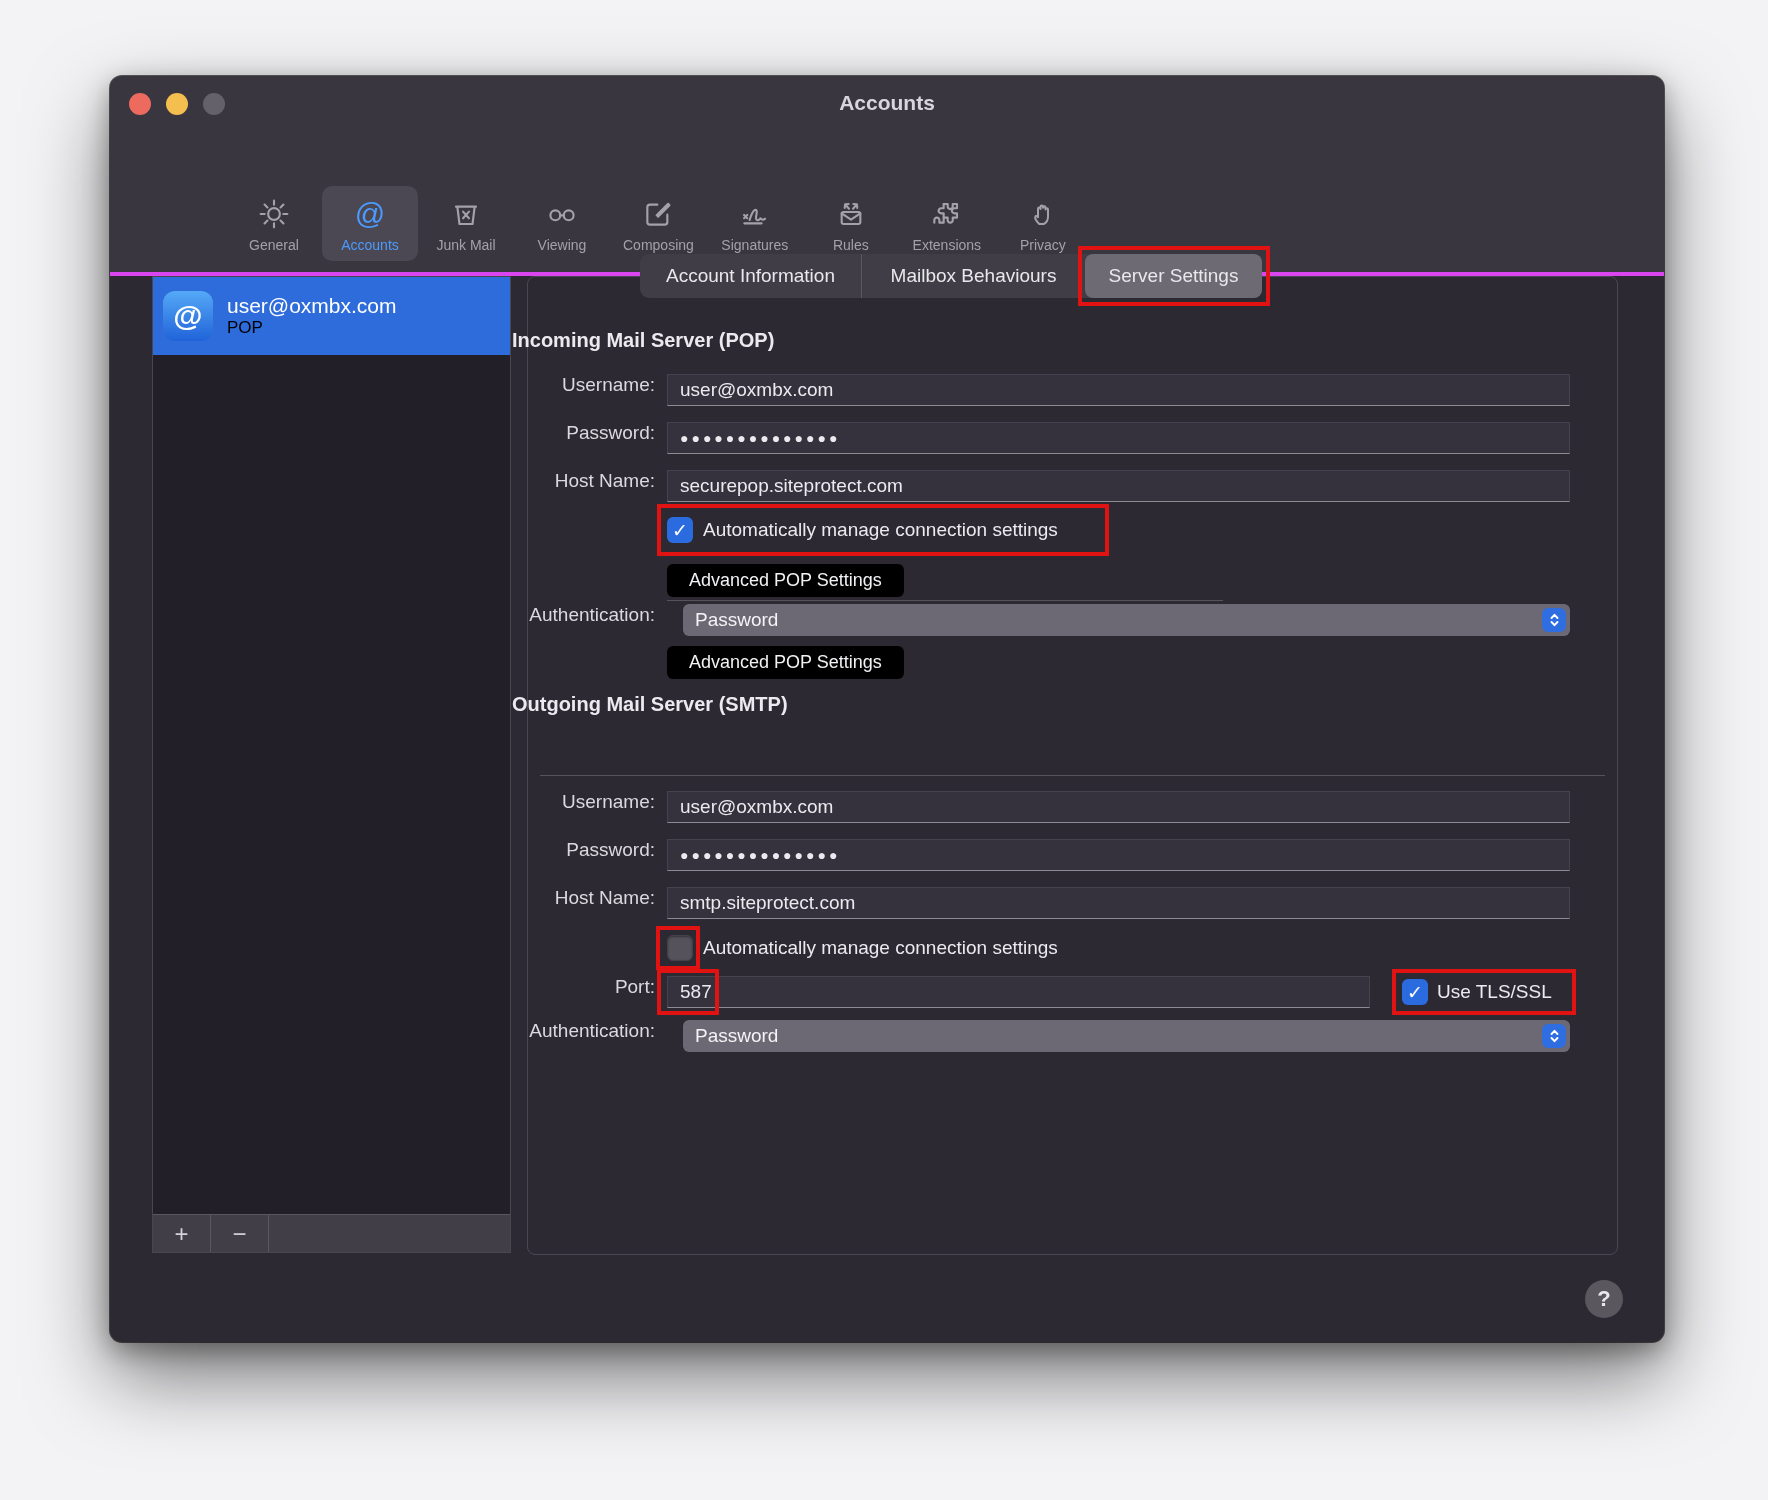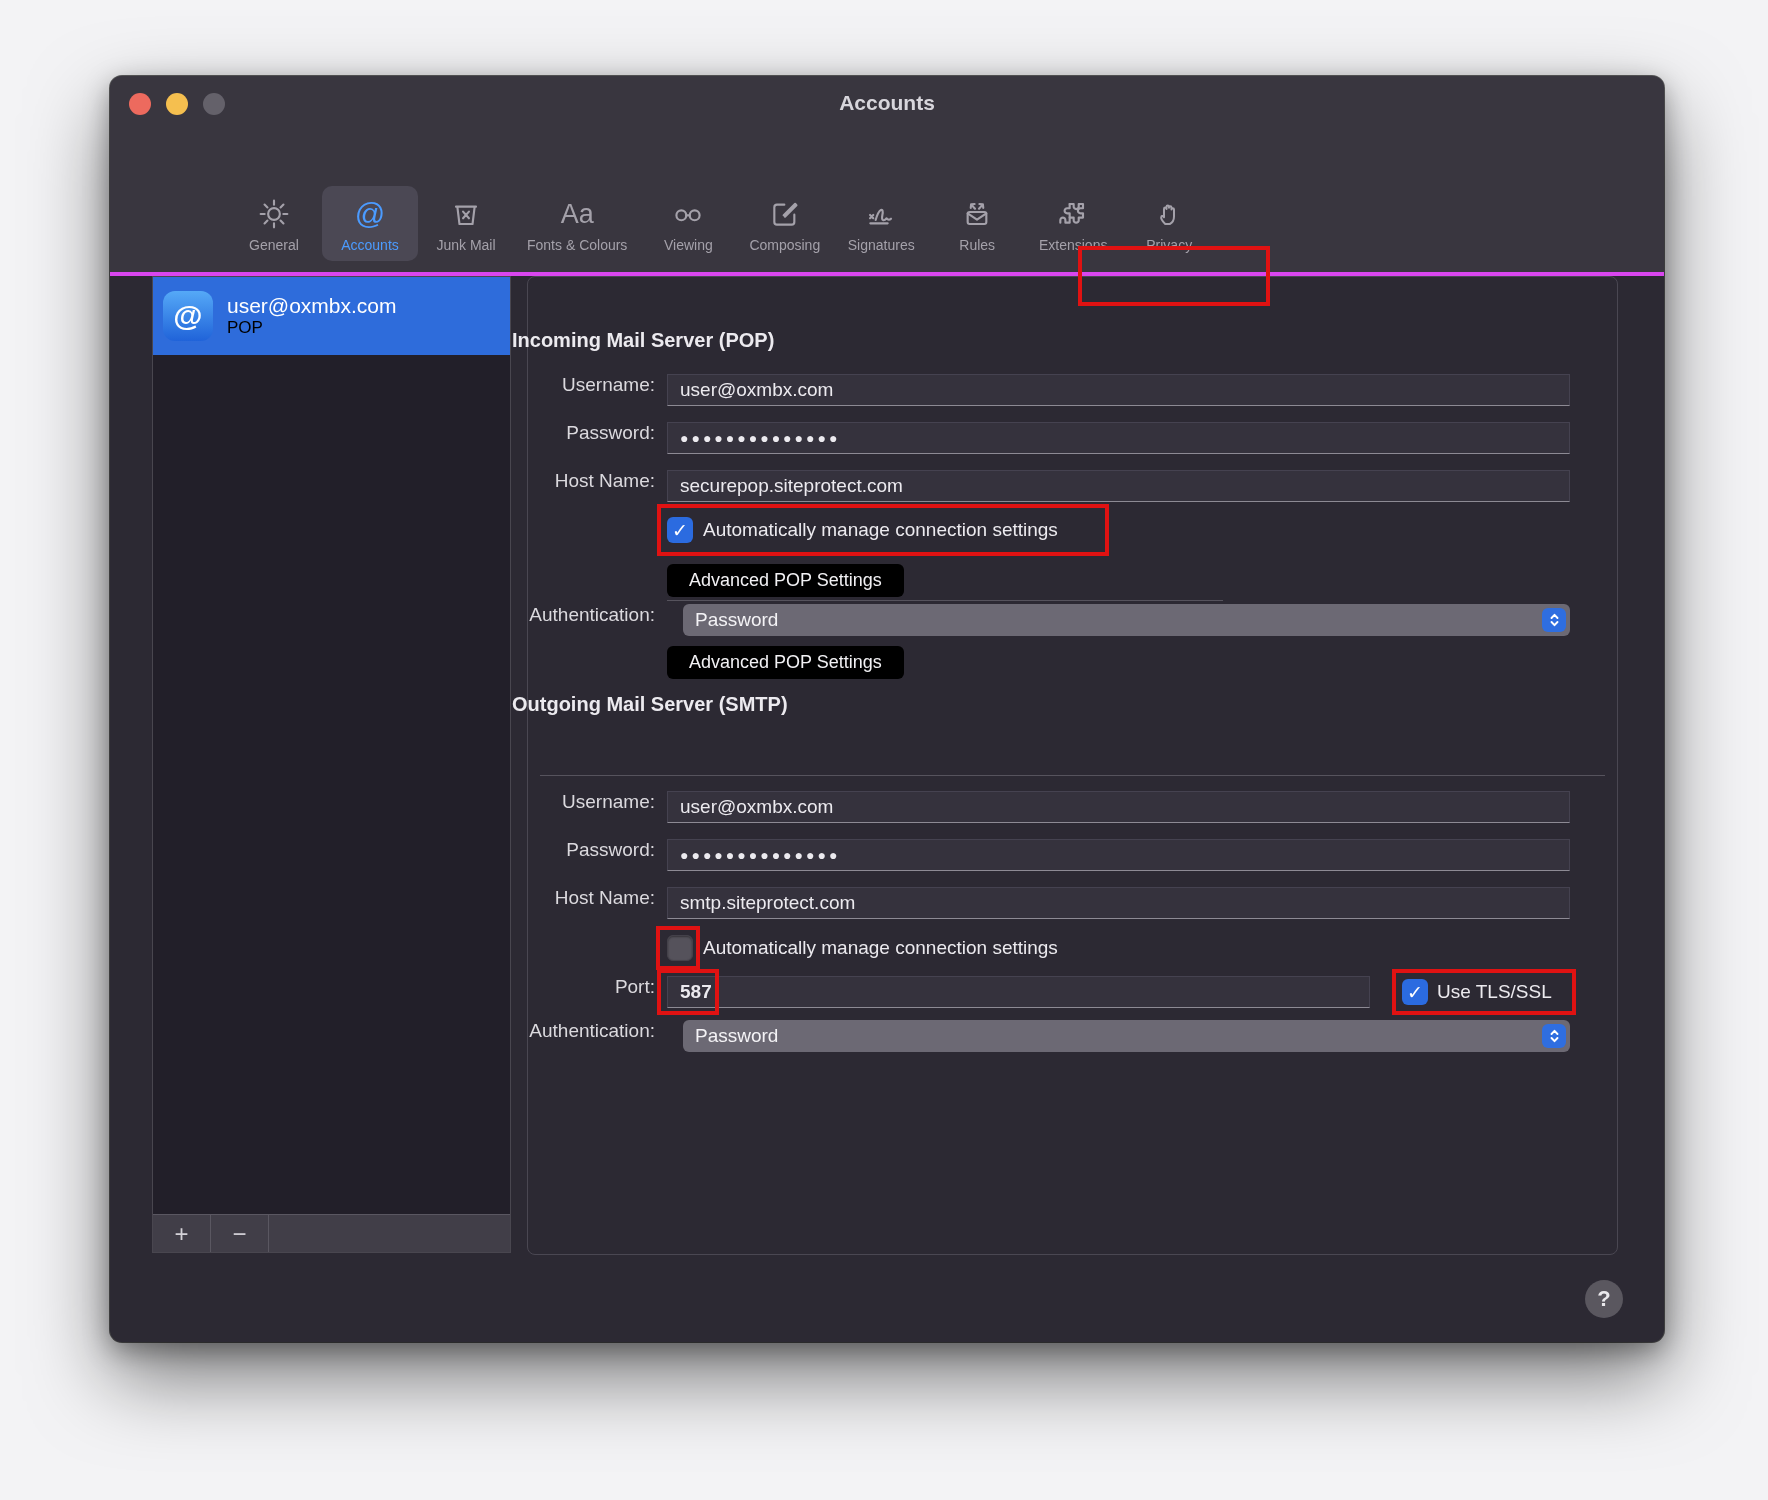--- a/index.html
+++ b/index.html
@@ -161,26 +161,20 @@
       <div class="tb-item">
         <div class="tb-icon">
           <svg width="32" height="32" viewBox="0 0 24 24">
               <path d="M4.5 6.5h15M5.5 6.5l1.6 13h9.8l1.6-13M9.8 10.2l4.4 5M14.2 10.2l-4.4 5"></path>
             </svg>
         </div>
         <div class="tb-label">Junk Mail</div>
       </div>
       <div class="tb-item">
         <div class="tb-icon">
-            <span class="glyph aa">Aa</span>
-          </div>
-        <div class="tb-label">Fonts &amp; Colours</div>
-      </div>
-      <div class="tb-item">
-        <div class="tb-icon">
           <svg width="34" height="32" viewBox="0 0 24 24">
               <circle cx="7" cy="13" r="3.7"></circle>
               <circle cx="17" cy="13" r="3.7"></circle>
               <path d="M10.7 13h2.6"></path>
             </svg>
         </div>
         <div class="tb-label">Viewing</div>
       </div>
       <div class="tb-item">
         <div class="tb-icon">
@@ -243,20 +237,25 @@
     </div>
     <div class="side-bottom">
       <div class="side-btn">+</div>
       <div class="side-btn">−</div>
       <div class="side-fill"></div>
     </div>
   </div>
 
   <div class="panel"></div>
 
+  <div class="tabs">
+    <div class="tab t1">Account Information</div>
+    <div class="tab t2">Mailbox Behaviours</div>
+    <div class="tab t3">Server Settings</div>
+  </div>
 
   <div class="heading" style="top:248px;">Incoming Mail Server (POP)</div>
 
   <div class="form-row" style="top:298px;">
     <div class="lbl">Username:</div>
     <div class="field">user@oxmbx.com</div>
   </div>
 
   <div class="form-row" style="top:346px;">
     <div class="lbl">Password:</div>
@@ -315,21 +314,21 @@
     <div class="field">smtp.siteprotect.com</div>
   </div>
 
   <div class="chk-row" style="top:854px;">
     <div class="checkbox unchecked"></div>
     <div class="chk-label">Automatically manage connection settings</div>
   </div>
 
   <div class="form-row" style="top:900px;">
     <div class="lbl">Port:</div>
-    <div class="field" style="flex:0 0 703px;font-weight:bold;">587</div>
+    <div class="field" style="flex:0 0 703px;">587</div>
   </div>
 
   <div class="tls-group">
     <div class="checkbox checked">✓</div>
     <div class="chk-label">Use TLS/SSL</div>
   </div>
 
   <div class="form-row" style="top:944px;">
     <div class="lbl">Authentication:</div>
     <div class="dropdown">

